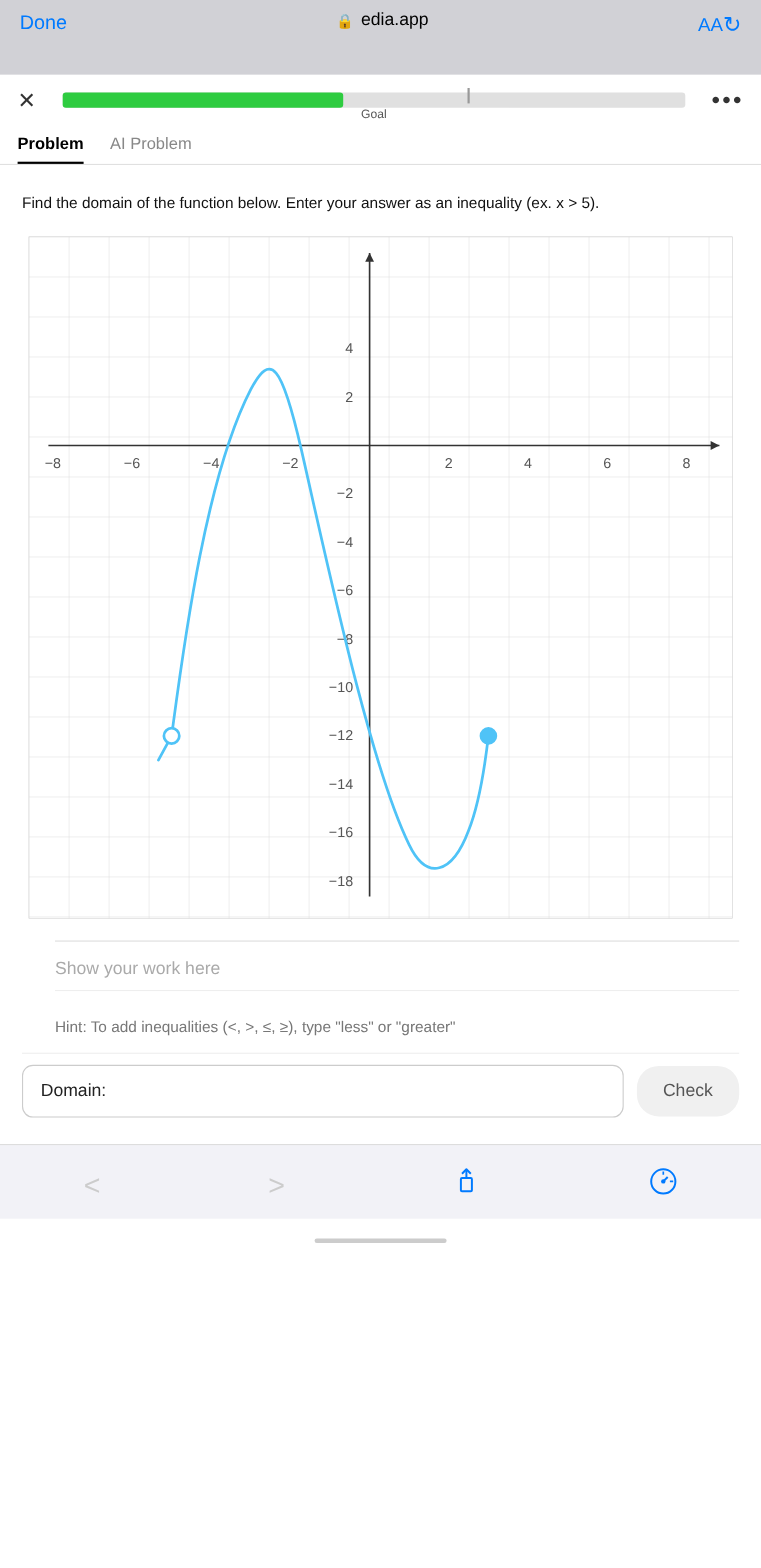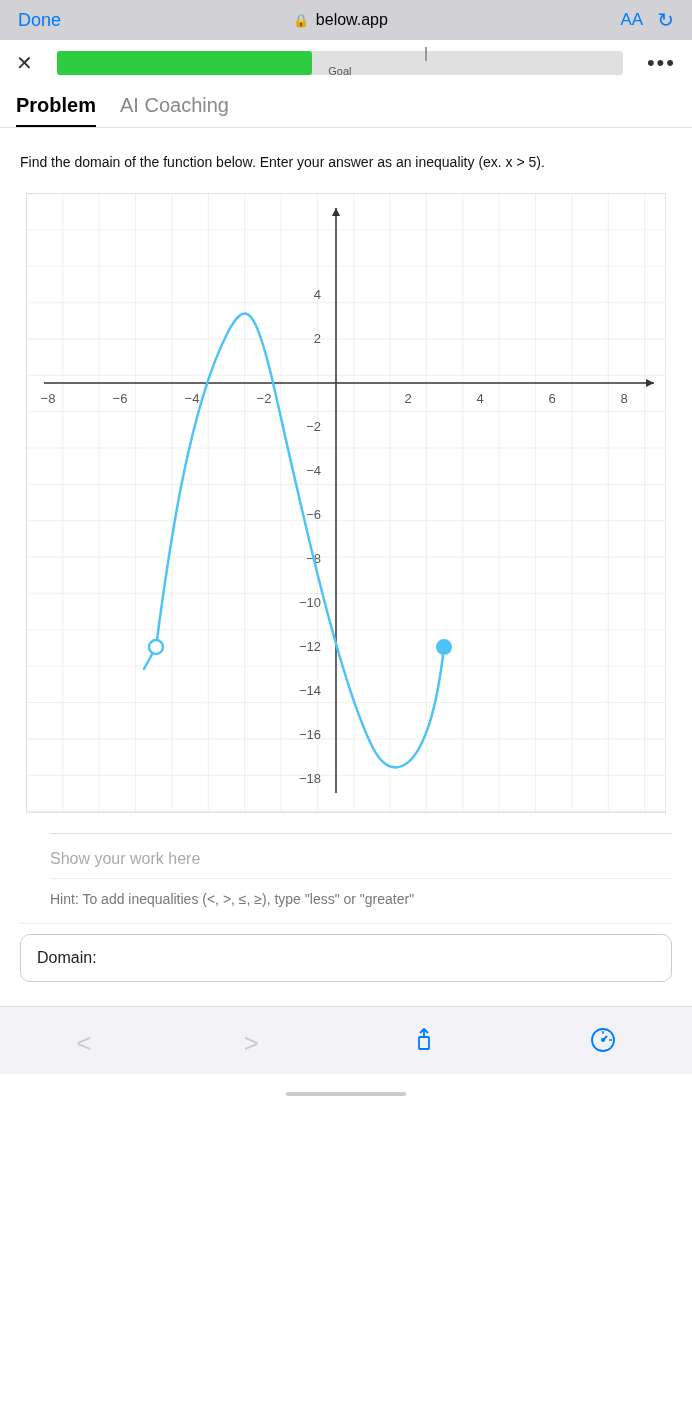--- a/index.html
+++ b/index.html
@@ -8,24 +8,24 @@
       background: #fff;
       width: 692px;
       min-height: 1425px;
       overflow-x: hidden;
     }
 
     
     .browser-bar {
       background: #d1d1d6;
       display: flex;
-      align-items: center;
+      align-items: flex-start;
       justify-content: space-between;
       padding: 10px 18px;
-      height: 40px;
+      height: 68px;
     }
     .browser-bar .done-btn {
       color: #007aff;
       font-size: 18px;
       font-weight: 400;
       background: none;
       border: none;
       cursor: pointer;
     }
     .browser-bar .url-area {
@@ -36,41 +36,40 @@
       color: #000;
       font-weight: 500;
     }
     .browser-bar .url-area .lock-icon {
       font-size: 13px;
       color: #555;
     }
     .browser-bar .right-controls {
       display: flex;
       align-items: center;
-      gap: 14px;
       color: #007aff;
       font-size: 16px;
     }
 
     
     .app-header {
       background: #fff;
       padding: 10px 16px 0 16px;
       border-bottom: 1px solid #e0e0e0;
     }
     .app-header .top-row {
       display: flex;
       align-items: center;
       justify-content: space-between;
       margin-bottom: 10px;
     }
     .progress-bar-container {
       flex: 1;
       margin: 0 24px;
-      height: 24px;
+      height: 14px;
       background: #e0e0e0;
       border-radius: 3px;
       position: relative;
     }
     .progress-bar-fill {
       height: 100%;
       background: #2ecc40;
       border-radius: 3px;
       width: 45%;
     }
@@ -107,21 +106,21 @@
       cursor: pointer;
       letter-spacing: 2px;
     }
 
     .tabs {
       display: flex;
       gap: 24px;
       margin-top: 18px;
     }
     .tab {
-      font-size: 20px;
+      font-size: 15px;
       color: #888;
       padding-bottom: 8px;
       cursor: pointer;
       border-bottom: 2px solid transparent;
     }
     .tab.active {
       color: #000;
       font-weight: 700;
       border-bottom: 2px solid #000;
     }
@@ -153,21 +152,21 @@
     }
     .show-work-label {
       color: #aaa;
       font-size: 16px;
       margin-bottom: 10px;
     }
     .hint-text {
       font-size: 14px;
       color: #777;
       border-top: 1px solid #eee;
-      padding-top: 12px;
+      padding-top: 24px;
       padding-bottom: 16px;
     }
 
     
     .answer-row {
       display: flex;
       align-items: center;
       gap: 12px;
       padding: 10px 0 16px 0;
       border-top: 1px solid #eee;
@@ -242,41 +241,41 @@
       border-radius: 2px;
     }
   </style>
 </head>
 <body>
 
 <div class="browser-bar">
   <button class="done-btn">Done</button>
   <div class="url-area">
     <span class="lock-icon">🔒</span>
-    <span>below.app</span>
+    <span>edia.app</span>
   </div>
   <div class="right-controls">
     <span style="font-size:17px; color:#007aff; cursor:pointer;">AA</span>
     <span style="font-size:20px; color:#007aff; cursor:pointer;">↻</span>
   </div>
 </div>
 
 <div class="app-header">
   <div class="top-row">
     <button class="close-btn">✕</button>
     <div class="progress-bar-container">
       <div class="progress-bar-fill"></div>
       <div class="progress-goal-marker"></div>
       <span class="goal-label">Goal</span>
     </div>
     <button class="more-btn">•••</button>
   </div>
   <div class="tabs">
     <div class="tab active">Problem</div>
-    <div class="tab">AI Coaching</div>
+    <div class="tab">AI Problem</div>
   </div>
 </div>
 
 <div class="main-content">
   <p class="problem-text">Find the domain of the function below. Enter your answer as an inequality (ex. x &gt; 5).</p>
 
   <div class="graph-area">
     <svg width="640" height="620" viewBox="0 0 640 620">
 
       <defs>
@@ -334,20 +333,21 @@
   <div class="work-area">
     <p class="show-work-label">Show your work here</p>
     <p class="hint-text">Hint: To add inequalities (&lt;, &gt;, ≤, ≥), type "less" or "greater"</p>
   </div>
 
   <div class="answer-row">
     <div class="domain-input-wrap">
       <span class="domain-label">Domain:</span>
       <input class="domain-input" type="text" style="">
     </div>
+    <button class="check-btn">Check</button>
   </div>
 </div>
 
 <div class="bottom-nav">
   <button class="nav-btn disabled">&lt;</button>
   <button class="nav-btn disabled" style="color:#ccc;">&gt;</button>
   <button class="nav-btn">
     <svg width="26" height="26" viewBox="0 0 26 26" fill="none">
       <rect x="8" y="10" width="10" height="12" rx="1" stroke="#007aff" stroke-width="1.8" fill="none"></rect>
       <line x1="13" y1="10" x2="13" y2="3" stroke="#007aff" stroke-width="1.8"></line>

